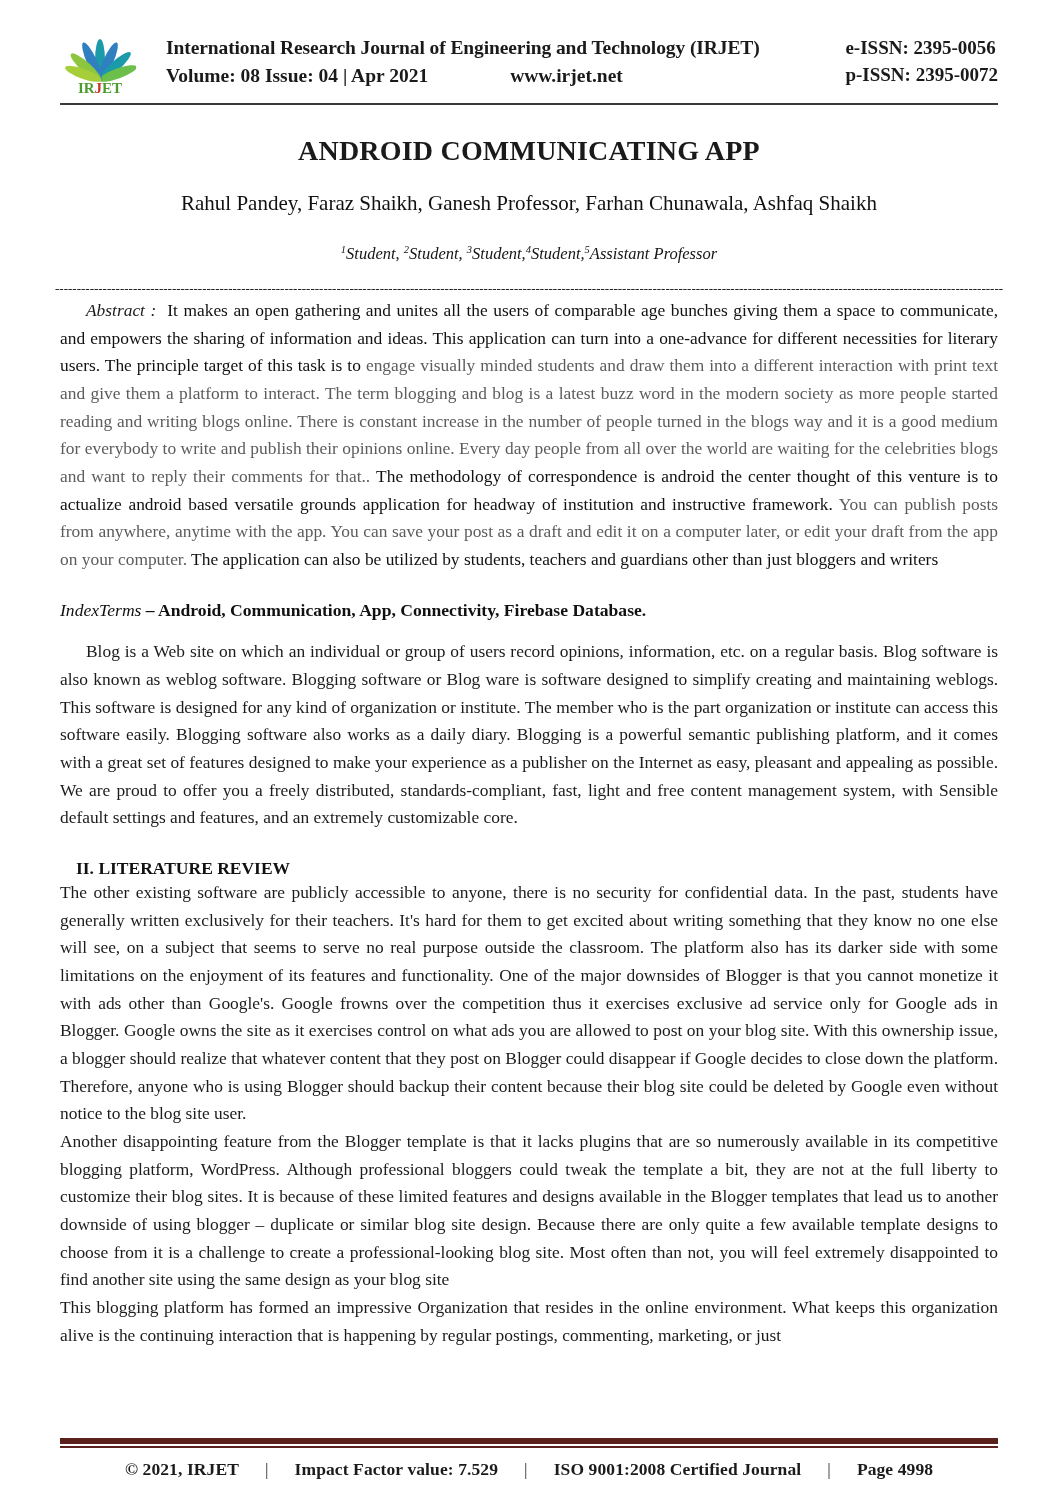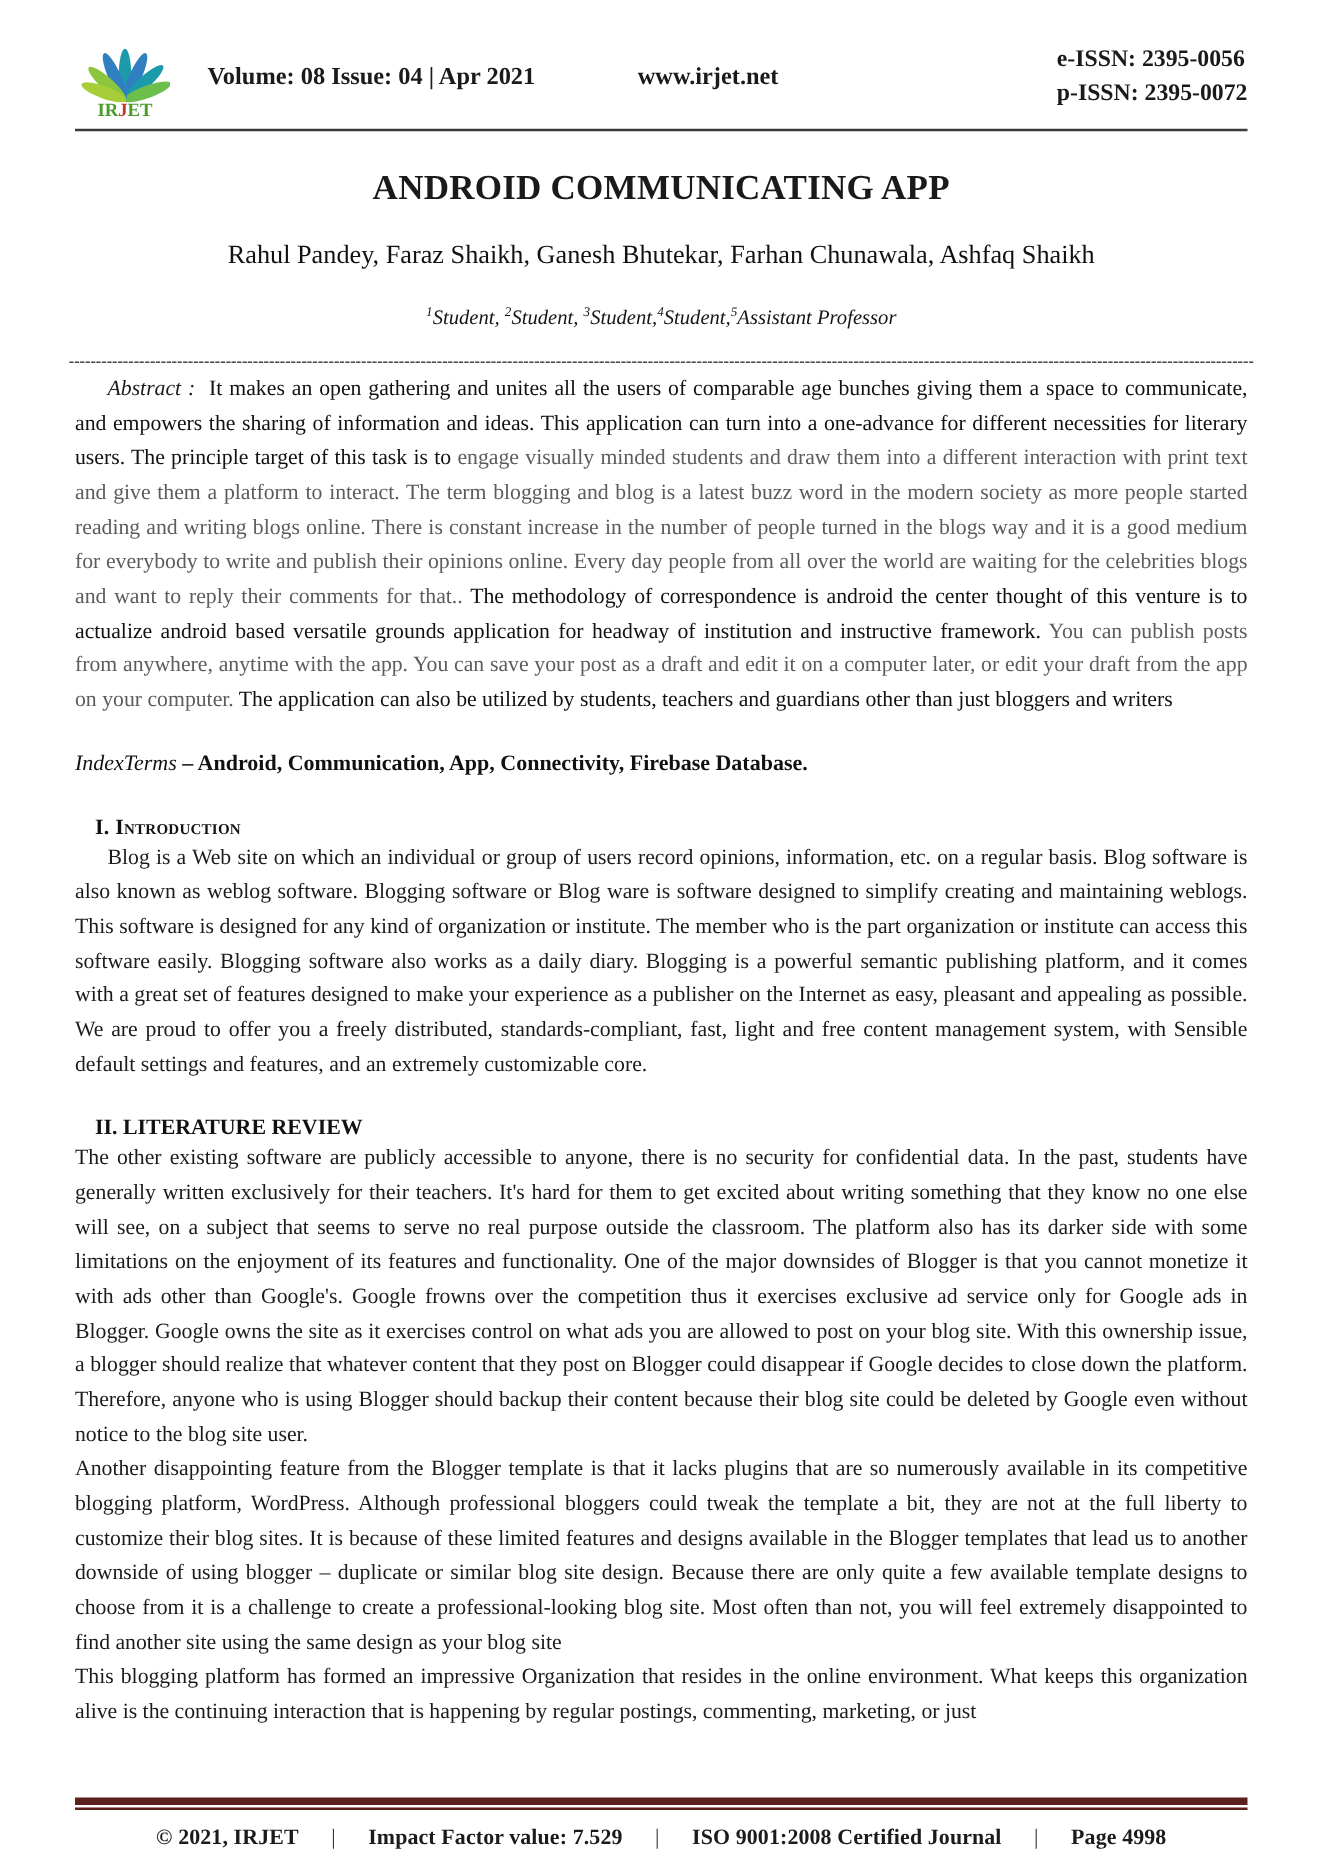--- a/index.html
+++ b/index.html
@@ -218,49 +218,49 @@
           <ellipse cx="0" cy="-19" rx="5" ry="20" fill="#6cbf4a" transform="rotate(70)"></ellipse>
           <ellipse cx="0" cy="-20" rx="5" ry="21" fill="#2f7fc1" transform="rotate(-24)"></ellipse>
           <ellipse cx="0" cy="-19" rx="5" ry="20" fill="#8cc63e" transform="rotate(-48)"></ellipse>
           <ellipse cx="0" cy="-18" rx="5" ry="19" fill="#a6ce39" transform="rotate(-70)"></ellipse>
         </g>
         <text x="36" y="63" text-anchor="middle" font-family="Liberation Serif, serif" font-size="15" font-weight="bold" fill="#4a9c2d">IR<tspan fill="#c0392b">J</tspan><tspan fill="#4a9c2d">ET</tspan></text>
       </svg>
     </div>
 
     <div class="masthead-center">
+      <div class="mast-line1">International Research Journal of Engineering and Technology (IRJET)</div>
       <div class="mast-line2">
         <span class="vol">Volume: 08 Issue: 04 | Apr 2021</span><span class="site">www.irjet.net</span>
       </div>
     </div>
 
     <div class="masthead-right">
       <div class="issn">e-ISSN: 2395-0056</div>
       <div class="issn">p-ISSN: 2395-0072</div>
     </div>
   </div>
 
   <div class="header-rule"></div>
 
   <div class="doc-title">ANDROID COMMUNICATING APP</div>
-  <div class="authors">Rahul Pandey, Faraz Shaikh, Ganesh Bhutekar, Farhan Chunawala, Ashfaq Shaikh</div>
+  <div class="authors">Rahul Pandey, Faraz Shaikh, Ganesh Professor, Farhan Chunawala, Ashfaq Shaikh</div>
 
   <div class="affil">
     <div><sup>1</sup>Student, <sup>2</sup>Student, <sup>3</sup>Student,<sup>4</sup>Student,<sup>5</sup>Assistant Professor</div>
   </div>
 
   <div class="dash-rule" id="dash-rule">----------------------------------------------------------------------------------------------------------------------------------------------------------------------------------------------------------------------------------------------------------------------------------------------------------------------------------------------------------------------------------------------------------------</div>
 
   <div class="content">
 
     <p class="body-text abstract-para"><span class="indent"></span><span class="abstract-label">Abstract :</span>&nbsp; <span class="dark">It makes an open gathering and unites all the users of comparable age bunches giving them a space to communicate, and empowers the sharing of information and ideas. This application can turn into a one-advance for different necessities for literary users. The principle target of this task is to </span><span class="gray">engage visually minded students and draw them into a different interaction with print text and give them a platform to interact. The term blogging and blog is a latest buzz word in the modern society as more people started reading and writing blogs online. There is constant increase in the number of people turned in the blogs way and it is a good medium for everybody to write and publish their opinions online. Every day people from all over the world are waiting for the celebrities blogs and want to reply their comments for that.. </span><span class="dark">The methodology of correspondence is android the center thought of this venture is to actualize android based versatile grounds application for headway of institution and instructive framework. </span><span class="gray">You can publish posts from anywhere, anytime with the app. You can save your post as a draft and edit it on a computer later, or edit your draft from the app on your computer. </span><span class="dark">The application can also be utilized by students, teachers and guardians other than just bloggers and writers</span></p>
 
     <p class="indexterms"><span class="it-label">IndexTerms</span><span class="it-body"> – Android, Communication, App, Connectivity, Firebase Database.</span></p>
 
-    <h2 class="section-smallcaps"><span class="sec-num">I.</span> <span>Introduction</span></h2>
 
     <p class="body-text intro-para"><span class="indent"></span><span>Blog is a Web site on which an individual or group of users record opinions, information, etc. on a regular basis. Blog software is also known as weblog software. Blogging software or Blog ware is software designed to simplify creating and maintaining weblogs. This software is designed for any kind of organization or institute. The member who is the part organization or institute can access this software easily. Blogging software also works as a daily diary. Blogging is a powerful semantic publishing platform, and it comes with a great set of features designed to make your experience as a publisher on the Internet as easy, pleasant and appealing as possible. We are proud to offer you a freely distributed, standards-compliant, fast, light and free content management system, with Sensible default settings and features, and an extremely customizable core.</span></p>
 
     <h2 class="section-plain"><span>II.</span> <span>LITERATURE REVIEW</span></h2>
 
     <p class="body-text lit-para">The other existing software are publicly accessible to anyone, there is no security for confidential data. In the past, students have generally written exclusively for their teachers. It's hard for them to get excited about writing something that they know no one else will see, on a subject that seems to serve no real purpose outside the classroom. The platform also has its darker side with some limitations on the enjoyment of its features and functionality. One of the major downsides of Blogger is that you cannot monetize it with ads other than Google's. Google frowns over the competition thus it exercises exclusive ad service only for Google ads in Blogger. Google owns the site as it exercises control on what ads you are allowed to post on your blog site. With this ownership issue, a blogger should realize that whatever content that they post on Blogger could disappear if Google decides to close down the platform. Therefore, anyone who is using Blogger should backup their content because their blog site could be deleted by Google even without notice to the blog site user.</p>
     <p class="body-text">Another disappointing feature from the Blogger template is that it lacks plugins that are so numerously available in its competitive blogging platform, WordPress. Although professional bloggers could tweak the template a bit, they are not at the full liberty to customize their blog sites. It is because of these limited features and designs available in the Blogger templates that lead us to another downside of using blogger – duplicate or similar blog site design. Because there are only quite a few available template designs to choose from it is a challenge to create a professional-looking blog site. Most often than not, you will feel extremely disappointed to find another site using the same design as your blog site</p>
     <p class="body-text">This blogging platform has formed an impressive Organization that resides in the online environment. What keeps this organization alive is the continuing interaction that is happening by regular postings, commenting, marketing, or just</p>
   </div>
 

